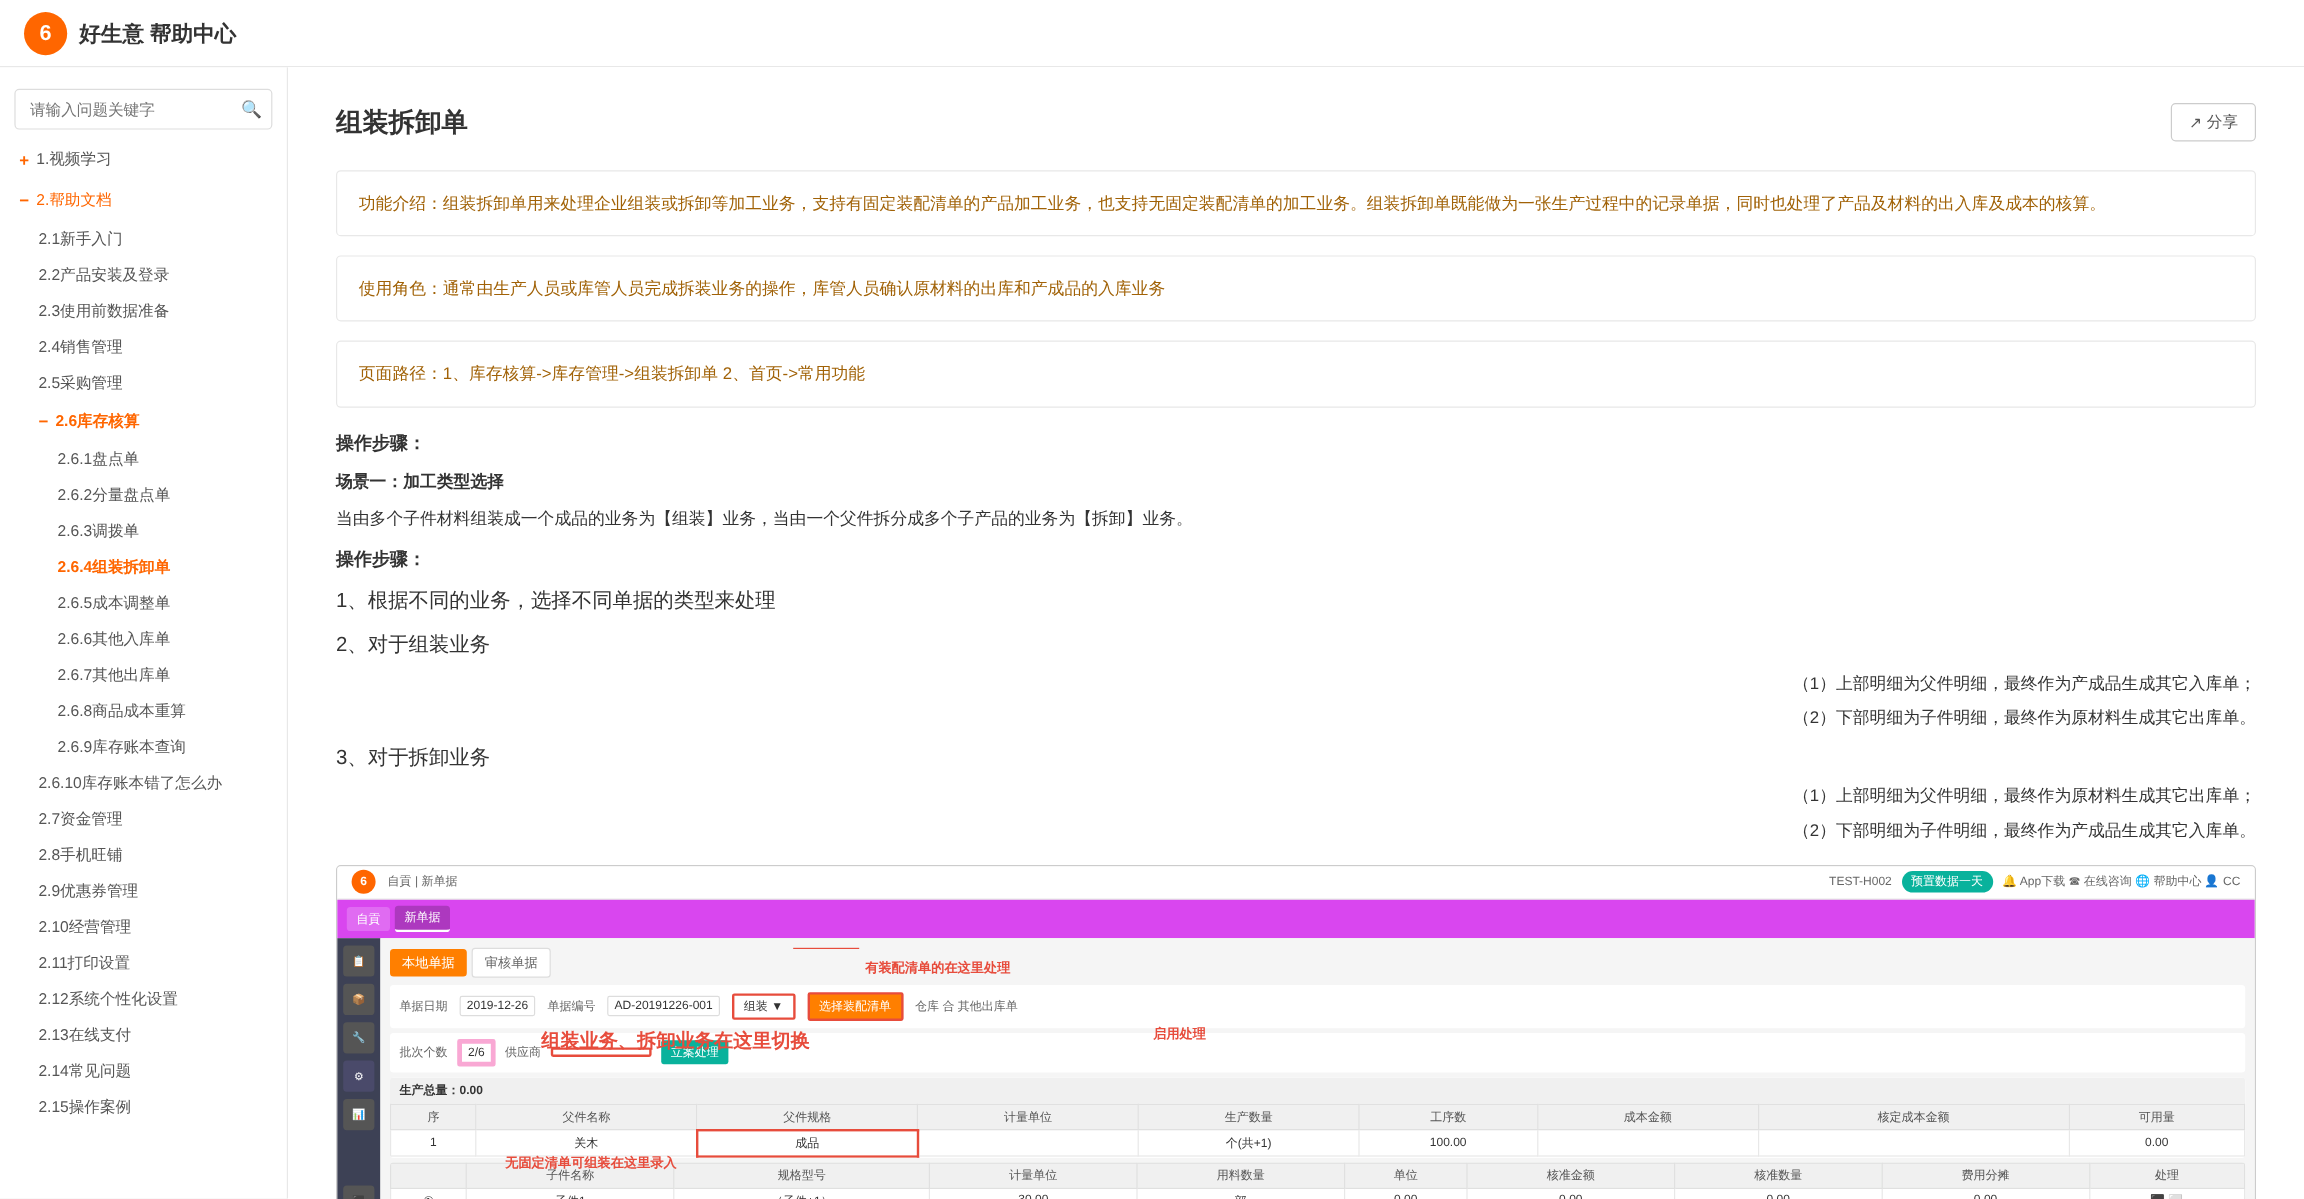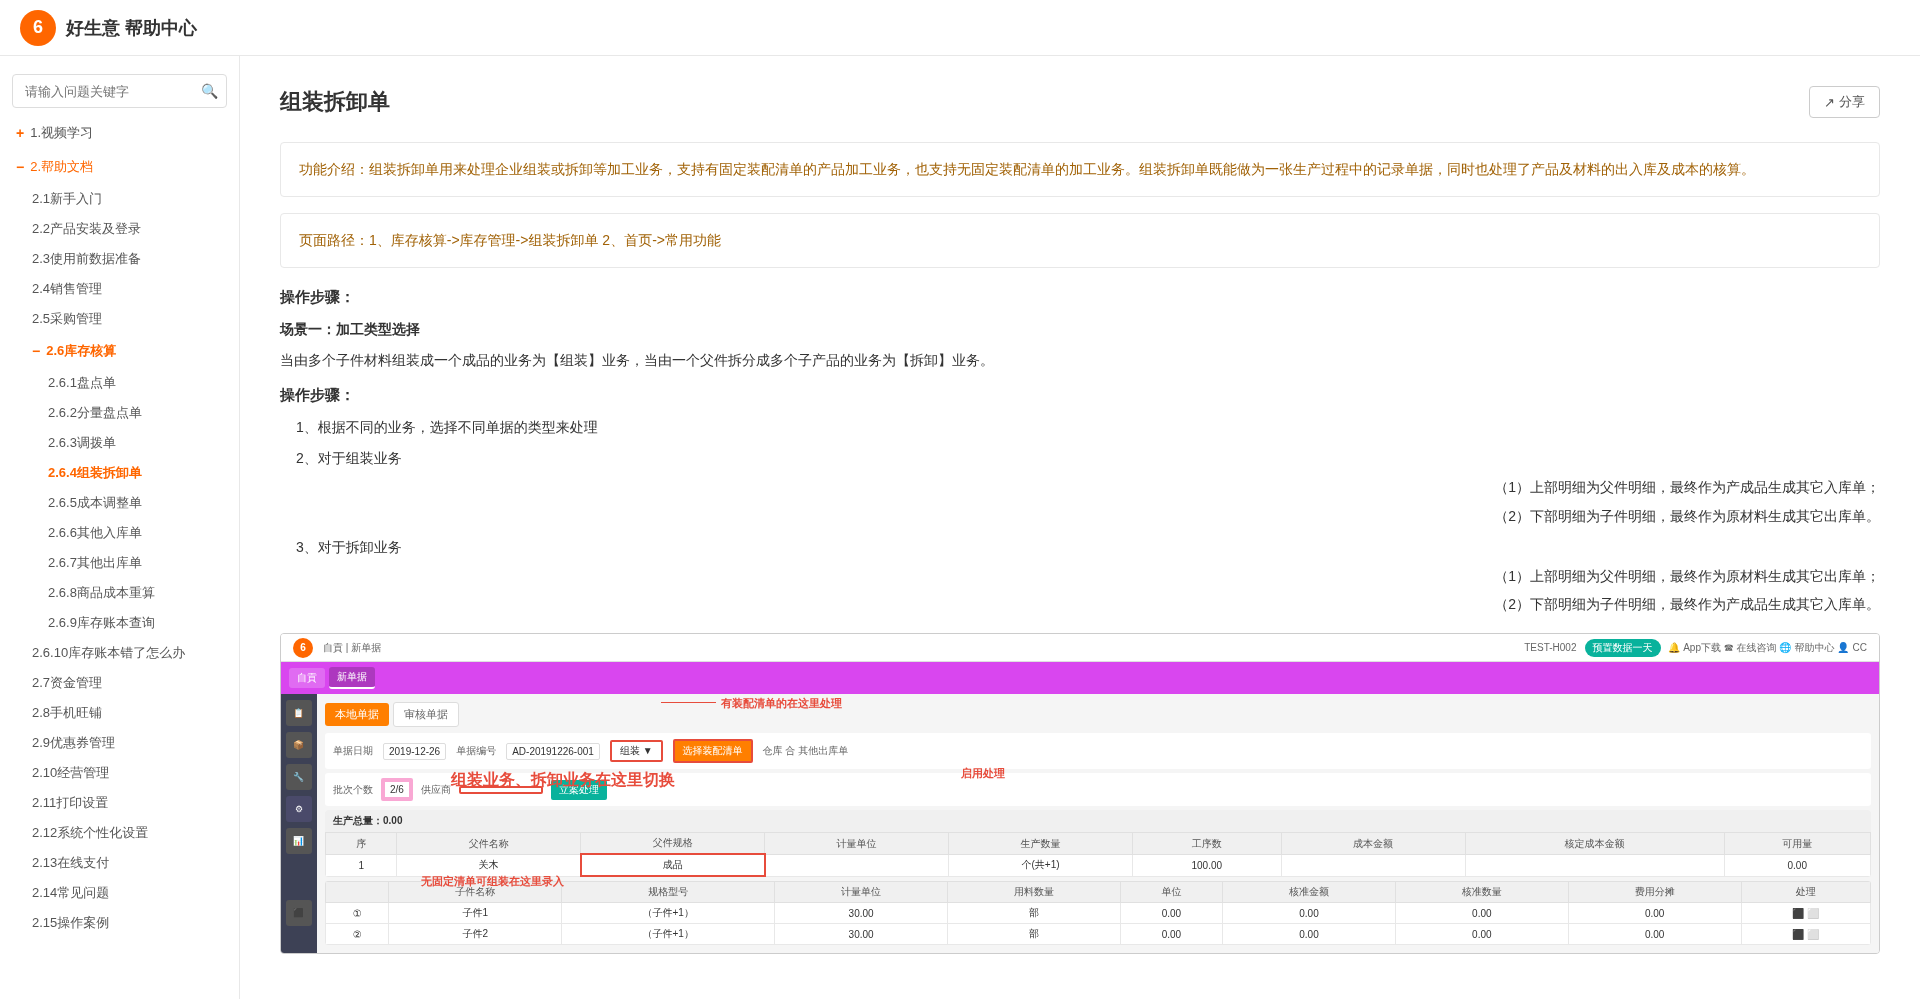--- a/index.html
+++ b/index.html
@@ -34,21 +34,21 @@
     .page-title { font-size: 22px; font-weight: bold; color: #333; }
     .share-btn { border: 1px solid #ccc; background: #fff; padding: 6px 14px; border-radius: 4px; cursor: pointer; font-size: 13px; color: #555; display: flex; align-items: center; gap: 4px; }
 
     .info-block { border: 1px solid #e8e8e8; border-radius: 4px; padding: 14px 18px; margin-bottom: 16px; line-height: 1.8; font-size: 14px; color: #a16207; background: #fff; }
 
     .section-title { font-weight: bold; margin-bottom: 10px; font-size: 15px; }
     .scene-title { font-weight: bold; margin: 14px 0 8px; font-size: 14px; }
 
     .content-text { font-size: 14px; line-height: 1.9; color: #333; margin-bottom: 8px; }
 
-    .list-item { padding-left: 0; margin: 4px 16px; font-size: 14px; line-height: 1.8; }
+    .list-item { padding-left: 0; margin: 4px 0; font-size: 17px; line-height: 1.8; }
     .sub-list-item { padding-left: 28px; margin: 3px 0; font-size: 14px; line-height: 1.8; text-align: right; }
 
     .screenshot-container { margin-top: 16px; background: #e8e8e8; border: 1px solid #ccc; border-radius: 4px; overflow: hidden; position: relative; }
 
     
     .sim-screen { background: #f0f0f0; padding: 0; font-size: 11px; }
     .sim-sidebar { width: 36px; background: #3d4155; display: flex; flex-direction: column; align-items: center; padding: 6px 0; gap: 6px; }
     .sim-table { width: 100%; border-collapse: collapse; background: #fff; font-size: 10px; }
     .sim-table th { background: #f0f0f0; padding: 3px 4px; border: 1px solid #e0e0e0; text-align: center; font-weight: normal; color: #555; }
     .sim-table td { padding: 3px 4px; border: 1px solid #e8e8e8; text-align: center; color: #333; }
@@ -118,20 +118,23 @@
     <div class="page-header">
       <h1 class="page-title">组装拆卸单</h1>
       <button class="share-btn">
         <span>↗</span>
         <span>分享</span>
       </button>
     </div>
 
     <div class="info-block">
       <span>功能介绍：组装拆卸单用来处理企业组装或拆卸等加工业务，支持有固定装配清单的产品加工业务，也支持无固定装配清单的加工业务。组装拆卸单既能做为一张生产过程中的记录单据，同时也处理了产品及材料的出入库及成本的核算。</span>
+    </div>
+    <div class="info-block">
+      <span>使用角色：通常由生产人员或库管人员完成拆装业务的操作，库管人员确认原材料的出库和产成品的入库业务</span>
     </div>
     <div class="info-block">
       <span>页面路径：1、库存核算-&gt;库存管理-&gt;组装拆卸单  2、首页-&gt;常用功能</span>
     </div>
 
     <div style="margin-top:20px;">
       <div class="section-title">操作步骤：</div>
 
       <div class="scene-title">
         <span>场景一：加工类型选择</span>
@@ -289,21 +292,21 @@
 
                   </tbody>
 
                 </table>
               </div>
 
             </div>
           </div>
         </div>
 
-        <div style="position:absolute; top:62px; left:440px; color:#e74c3c; font-size:11px; font-weight:bold; white-space:nowrap; pointer-events:none;">有装配清单的在这里处理</div>
+        <div style="position:absolute; top:77px; left:440px; color:#e74c3c; font-size:11px; font-weight:bold; white-space:nowrap; pointer-events:none;">有装配清单的在这里处理</div>
 
         <div style="position:absolute; top:68px; left:380px; width:55px; border-top:1px solid #e74c3c; pointer-events:none;"></div>
 
         <div style="position:absolute; top:136px; left:170px; color:#e74c3c; font-size:16px; font-weight:bold; white-space:nowrap; pointer-events:none;">组装业务、拆卸业务在这里切换</div>
 
         <div style="position:absolute; top:132px; left:680px; color:#e74c3c; font-size:11px; font-weight:bold; pointer-events:none;">启用处理</div>
 
         <div style="position:absolute; top:240px; left:140px; color:#e74c3c; font-size:11px; font-weight:bold; white-space:nowrap; pointer-events:none;">无固定清单可组装在这里录入</div>
 
       </div>

